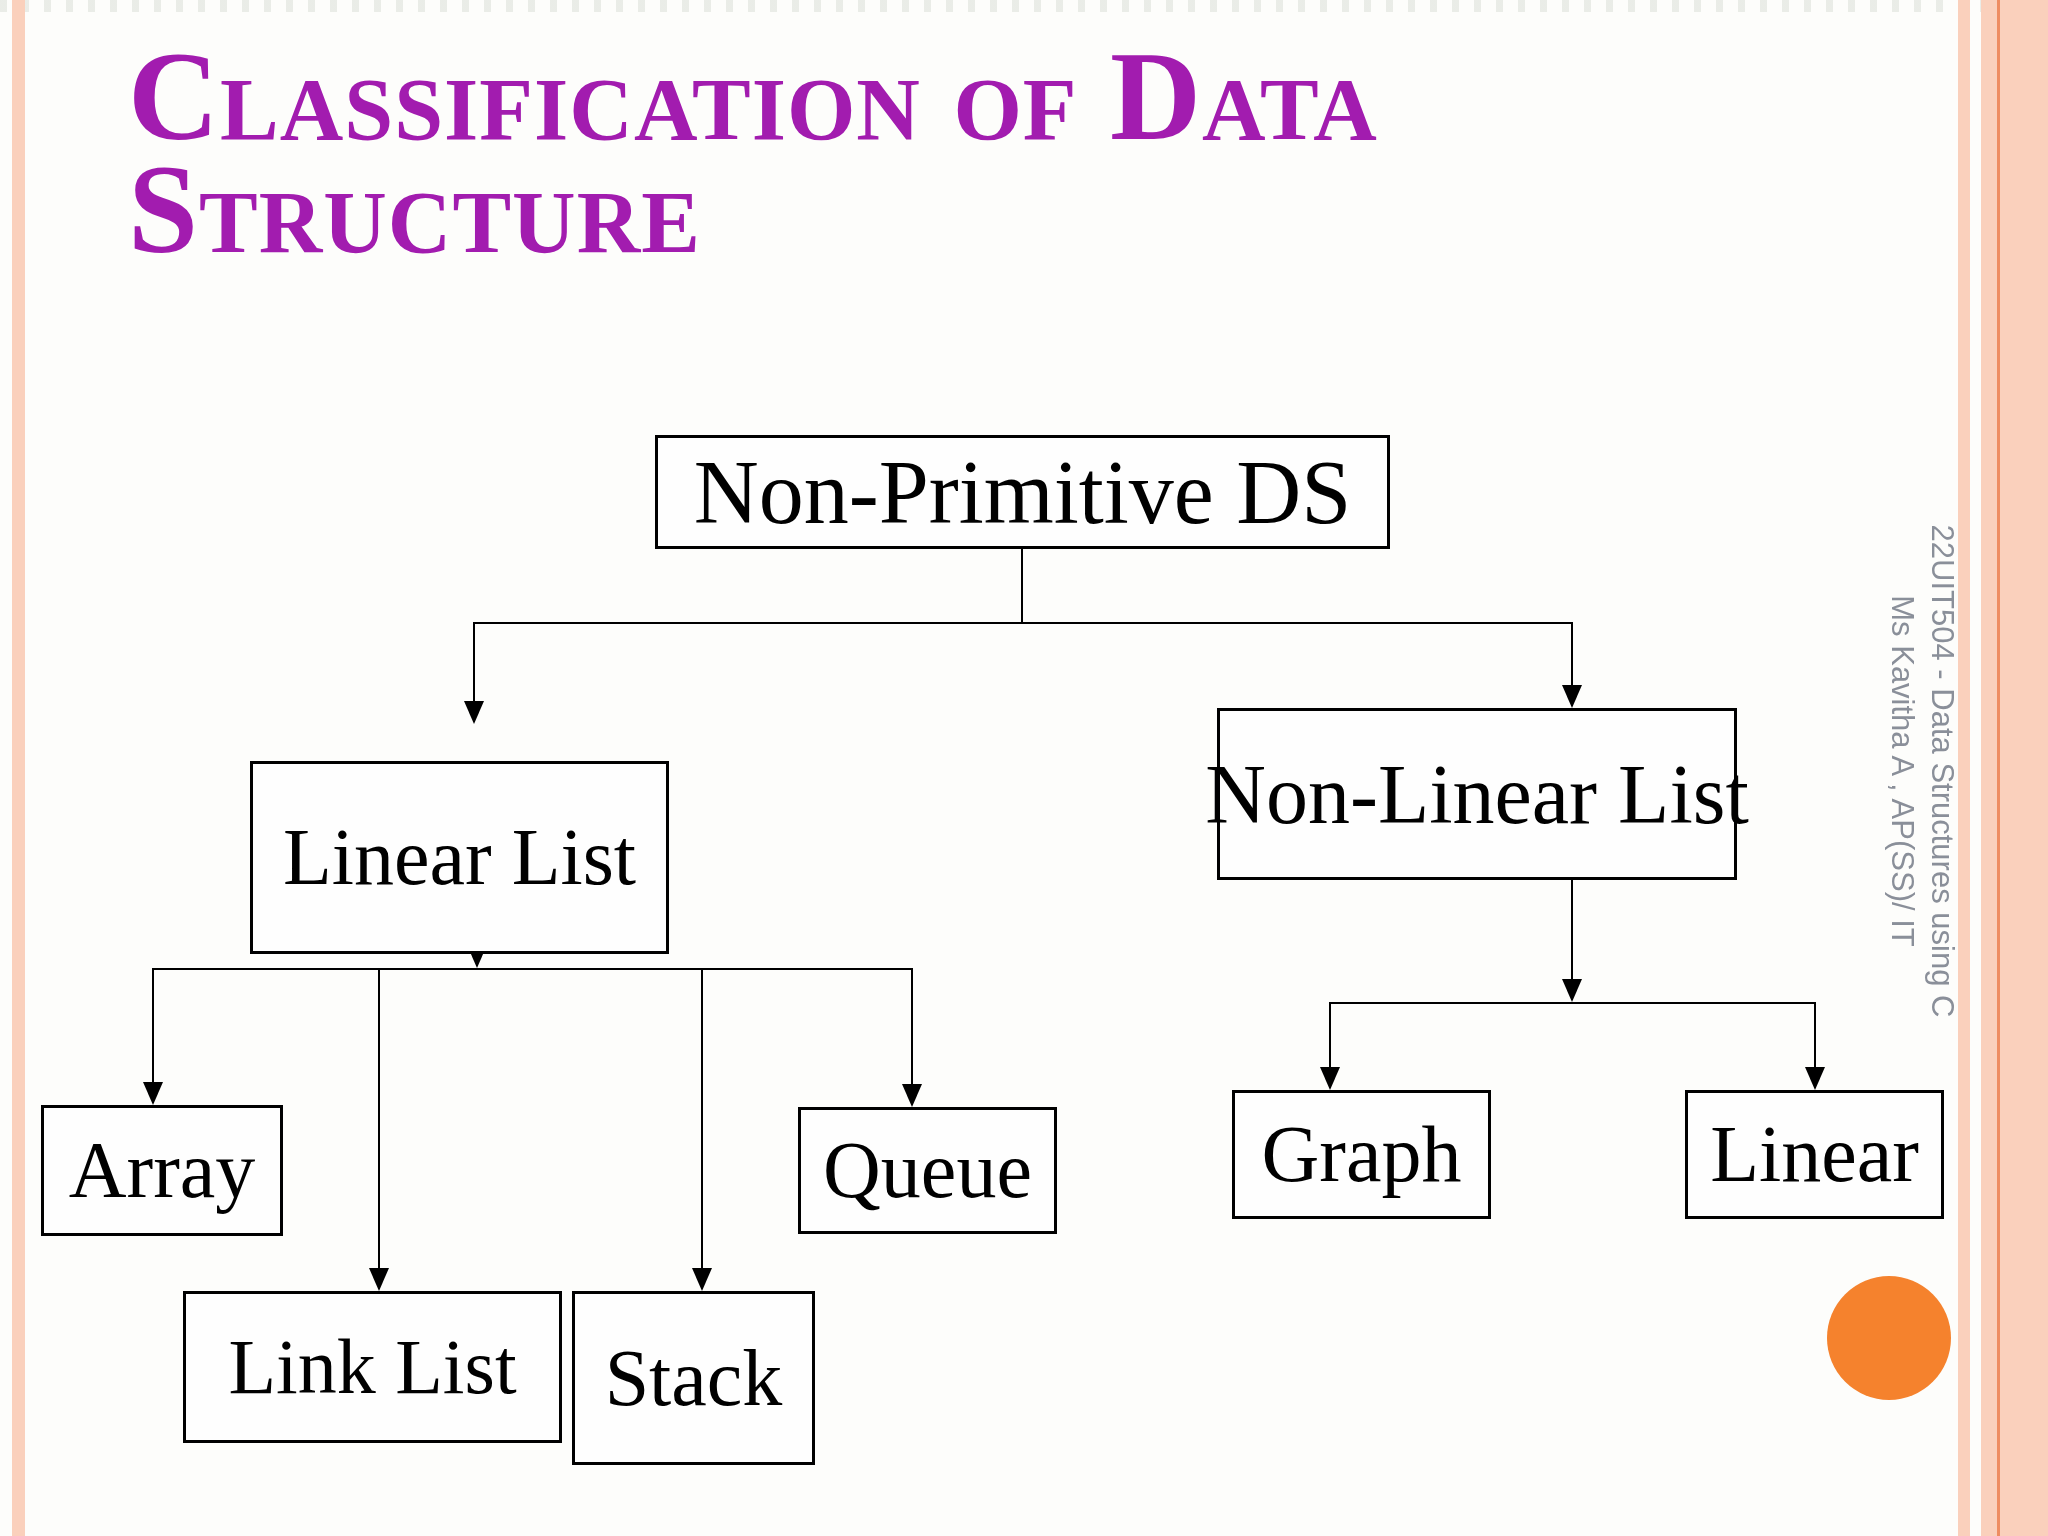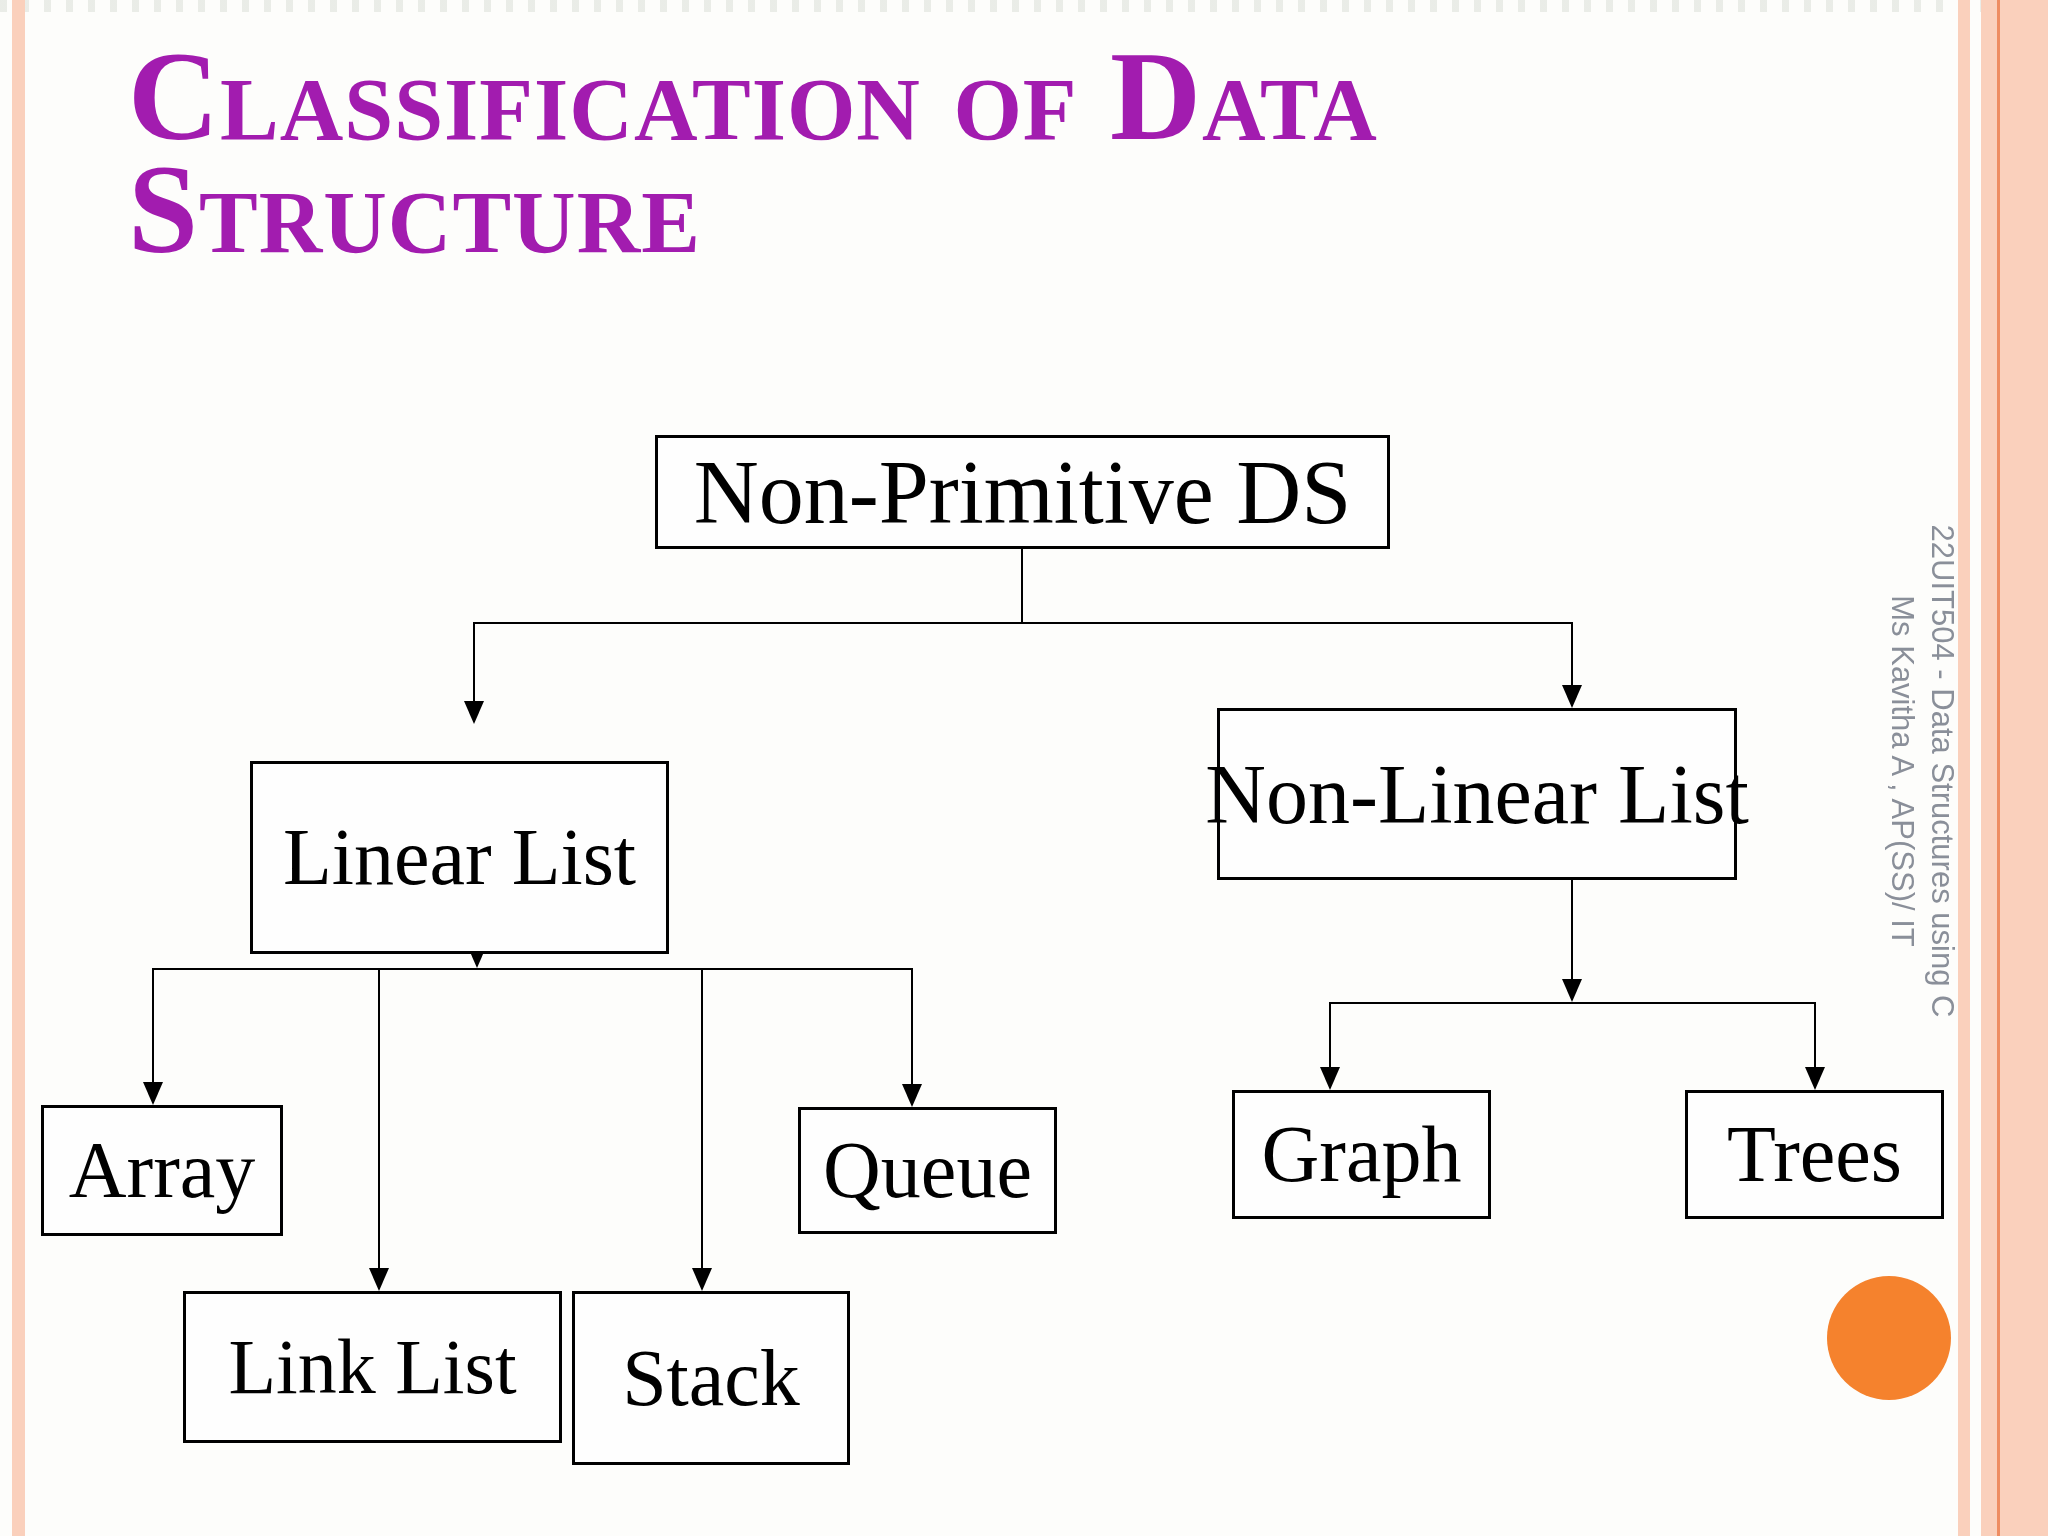--- a/index.html
+++ b/index.html
@@ -124,31 +124,31 @@
   </div>
 
   <div class="node" style="left:41px;top:1105px;width:242px;height:131px;font-size:80px">
     <span>Array</span>
   </div>
 
   <div class="node" style="left:183px;top:1291px;width:379px;height:152px;font-size:78px">
     <span>Link List</span>
   </div>
 
-  <div class="node" style="left:572px;top:1291px;width:278px;height:174px;font-size:80px">
+  <div class="node" style="left:572px;top:1291px;width:243px;height:174px;font-size:80px">
     <span>Stack</span>
   </div>
 
   <div class="node" style="left:798px;top:1107px;width:259px;height:127px;font-size:80px">
     <span>Queue</span>
   </div>
 
   <div class="node" style="left:1232px;top:1090px;width:259px;height:129px;font-size:80px">
     <span>Graph</span>
   </div>
 
   <div class="node" style="left:1685px;top:1090px;width:259px;height:129px;font-size:80px">
-    <span>Trees</span>
+    <span>Linear</span>
   </div>
 
   <div class="circle" style="background:#f5822d"></div>
 
 </div>
 
 </body></html>

